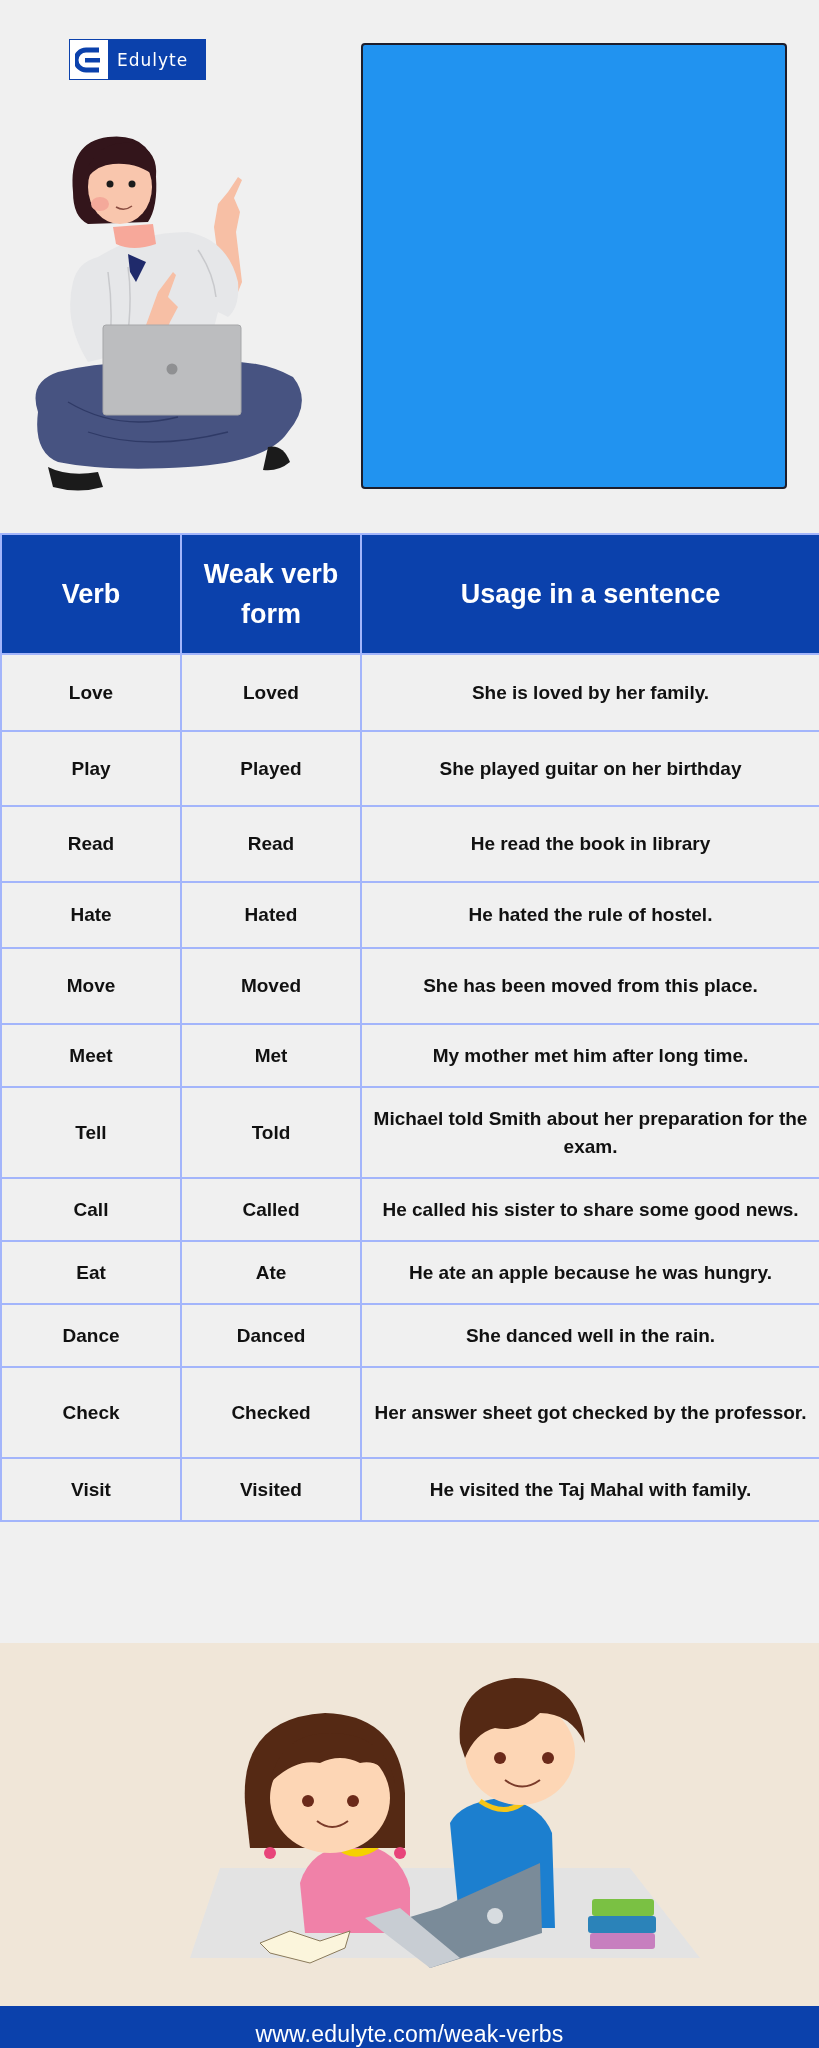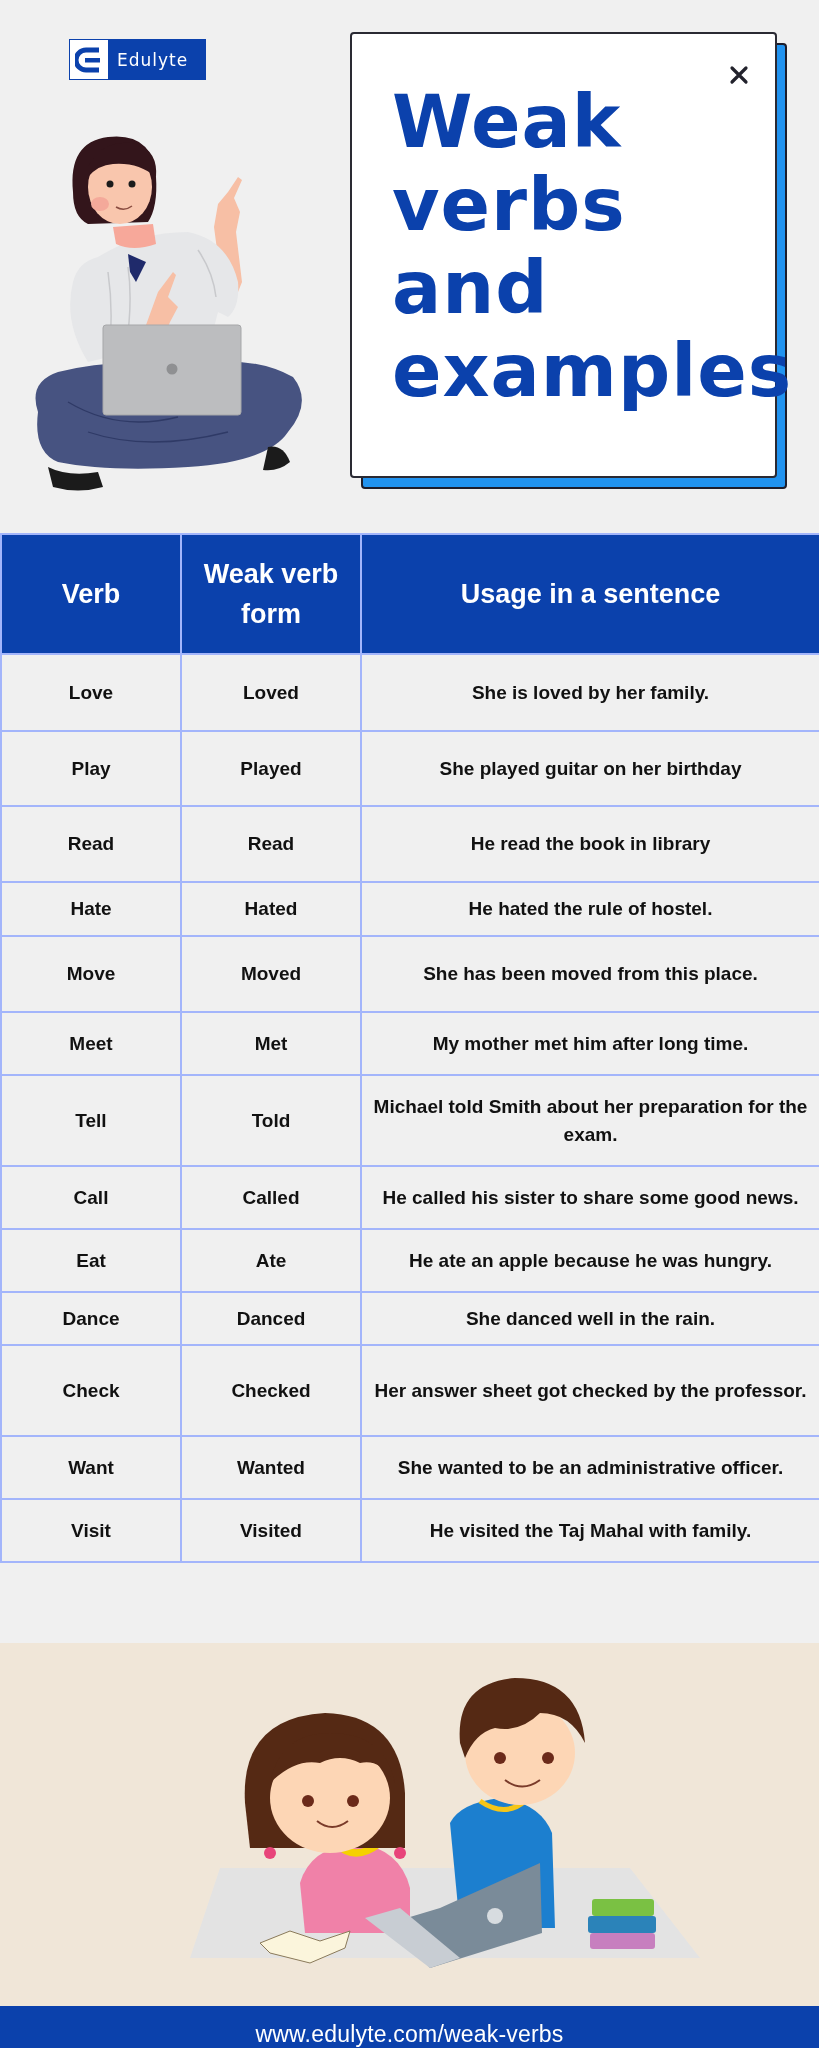--- a/index.html
+++ b/index.html
@@ -78,31 +78,20 @@
 
       <path d="M20 335 Q40 345 70 340 L75 355 Q50 362 25 355 Z" fill="#1b1b1b"></path>
       <path d="M240 315 Q255 312 262 330 Q250 340 235 338 Z" fill="#1b1b1b"></path>
 
       <rect x="75" y="193" width="138" height="90" rx="3" fill="#bcbdbf" stroke="#a6a7a9" stroke-width="1"></rect>
       <circle cx="144" cy="237" r="5.5" fill="#8f9092"></circle>
     </svg>
   </div>
 
   <div class="title-card-shadow"></div>
-  <div class="title-card">
-    <div class="close-btn">
-      <svg width="20" height="20" viewBox="0 0 20 20">
-        <path d="M3 3 L17 17 M17 3 L3 17" stroke="#22222c" stroke-width="3.2" stroke-linecap="round"></path>
-      </svg>
-    </div>
-    <h1 class="title-text">Weak
-verbs
-and
-examples</h1>
-  </div>
 </section>
 
 <div class="table-wrap">
   <table>
     <colgroup>
         <col class="c1">
         <col class="c2">
         <col class="c3">
       </colgroup>
     <thead>
@@ -121,21 +110,21 @@
       <tr style="height:75px">
         <td>Play</td>
         <td>Played</td>
         <td>She played guitar on her birthday</td>
       </tr>
       <tr style="height:76px">
         <td>Read</td>
         <td>Read</td>
         <td>He read the book in library</td>
       </tr>
-      <tr style="height:54px">
+      <tr style="height:66px">
         <td>Hate</td>
         <td>Hated</td>
         <td>He hated the rule of hostel.</td>
       </tr>
       <tr style="height:76px">
         <td>Move</td>
         <td>Moved</td>
         <td>She has been moved from this place.</td>
       </tr>
       <tr style="height:63px">
@@ -151,34 +140,29 @@
       <tr style="height:63px">
         <td>Call</td>
         <td>Called</td>
         <td>He called his sister to share some good news.</td>
       </tr>
       <tr style="height:63px">
         <td>Eat</td>
         <td>Ate</td>
         <td>He ate an apple because he was hungry.</td>
       </tr>
-      <tr style="height:53px">
+      <tr style="height:63px">
         <td>Dance</td>
         <td>Danced</td>
         <td>She danced well in the rain.</td>
       </tr>
       <tr style="height:91px">
         <td>Check</td>
         <td>Checked</td>
         <td>Her answer sheet got checked by the professor.</td>
-      </tr>
-      <tr style="height:63px">
-        <td>Want</td>
-        <td>Wanted</td>
-        <td>She wanted to be an administrative officer.</td>
       </tr>
       <tr style="height:63px">
         <td>Visit</td>
         <td>Visited</td>
         <td>He visited the Taj Mahal with family.</td>
       </tr>
     </tbody>
   </table>
 </div>
 

